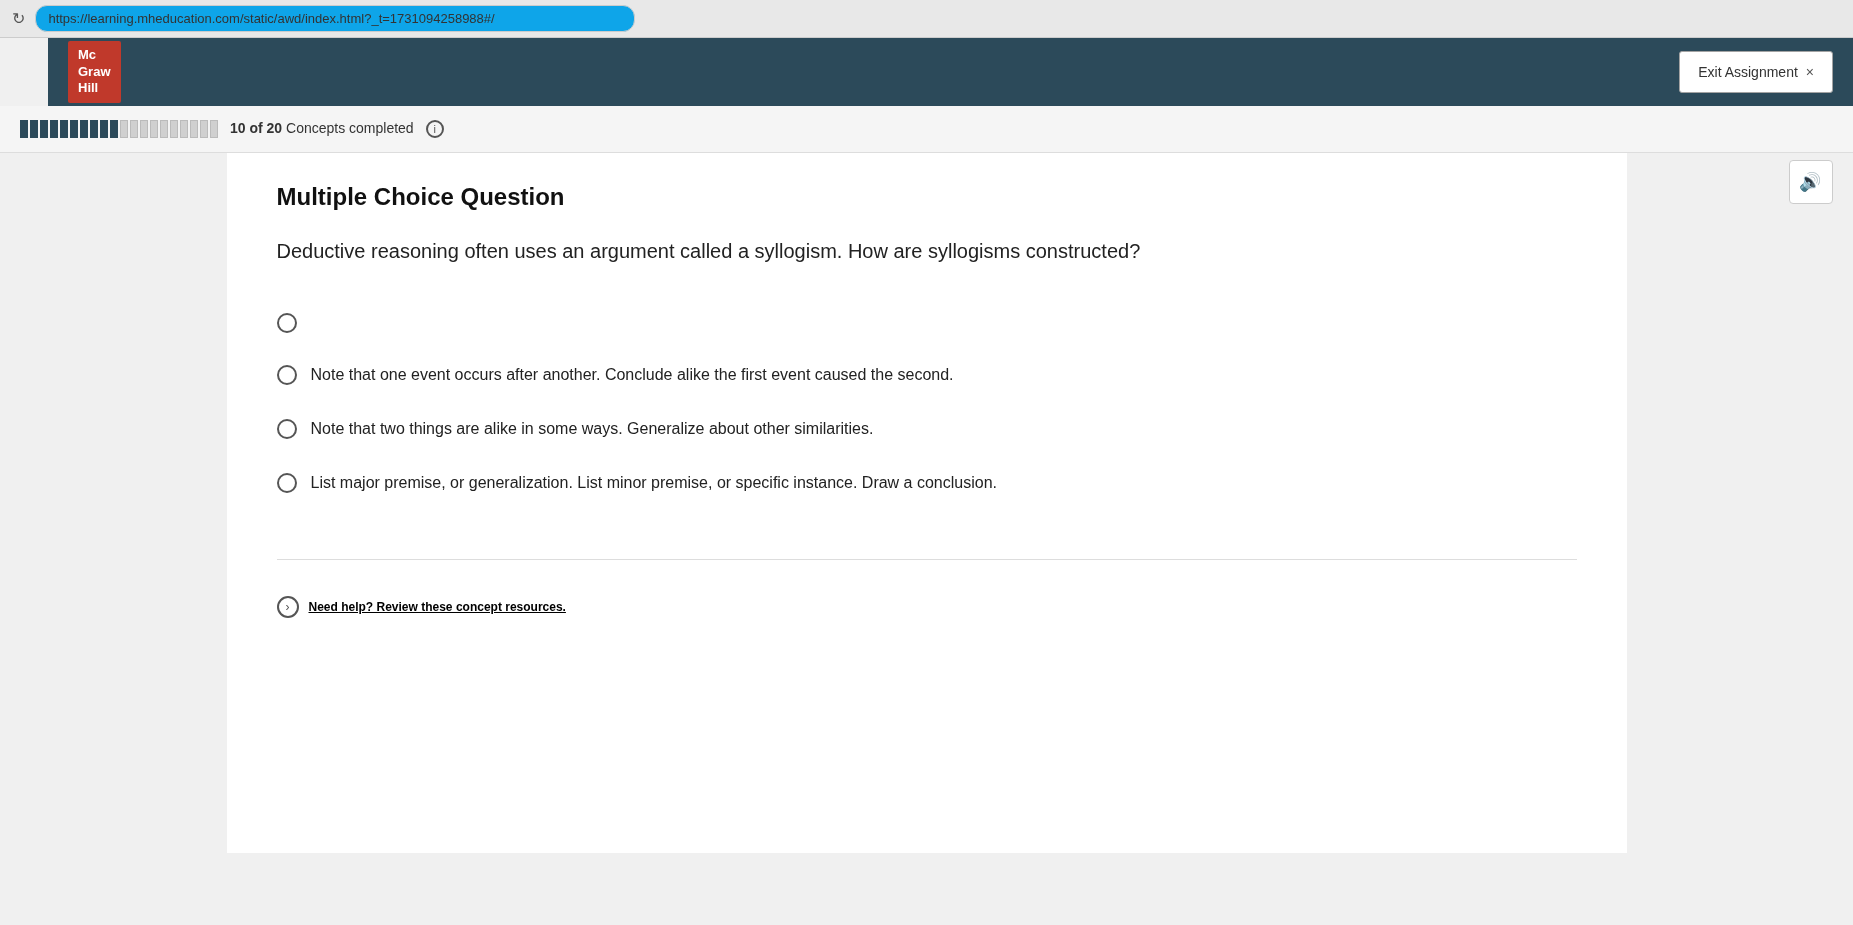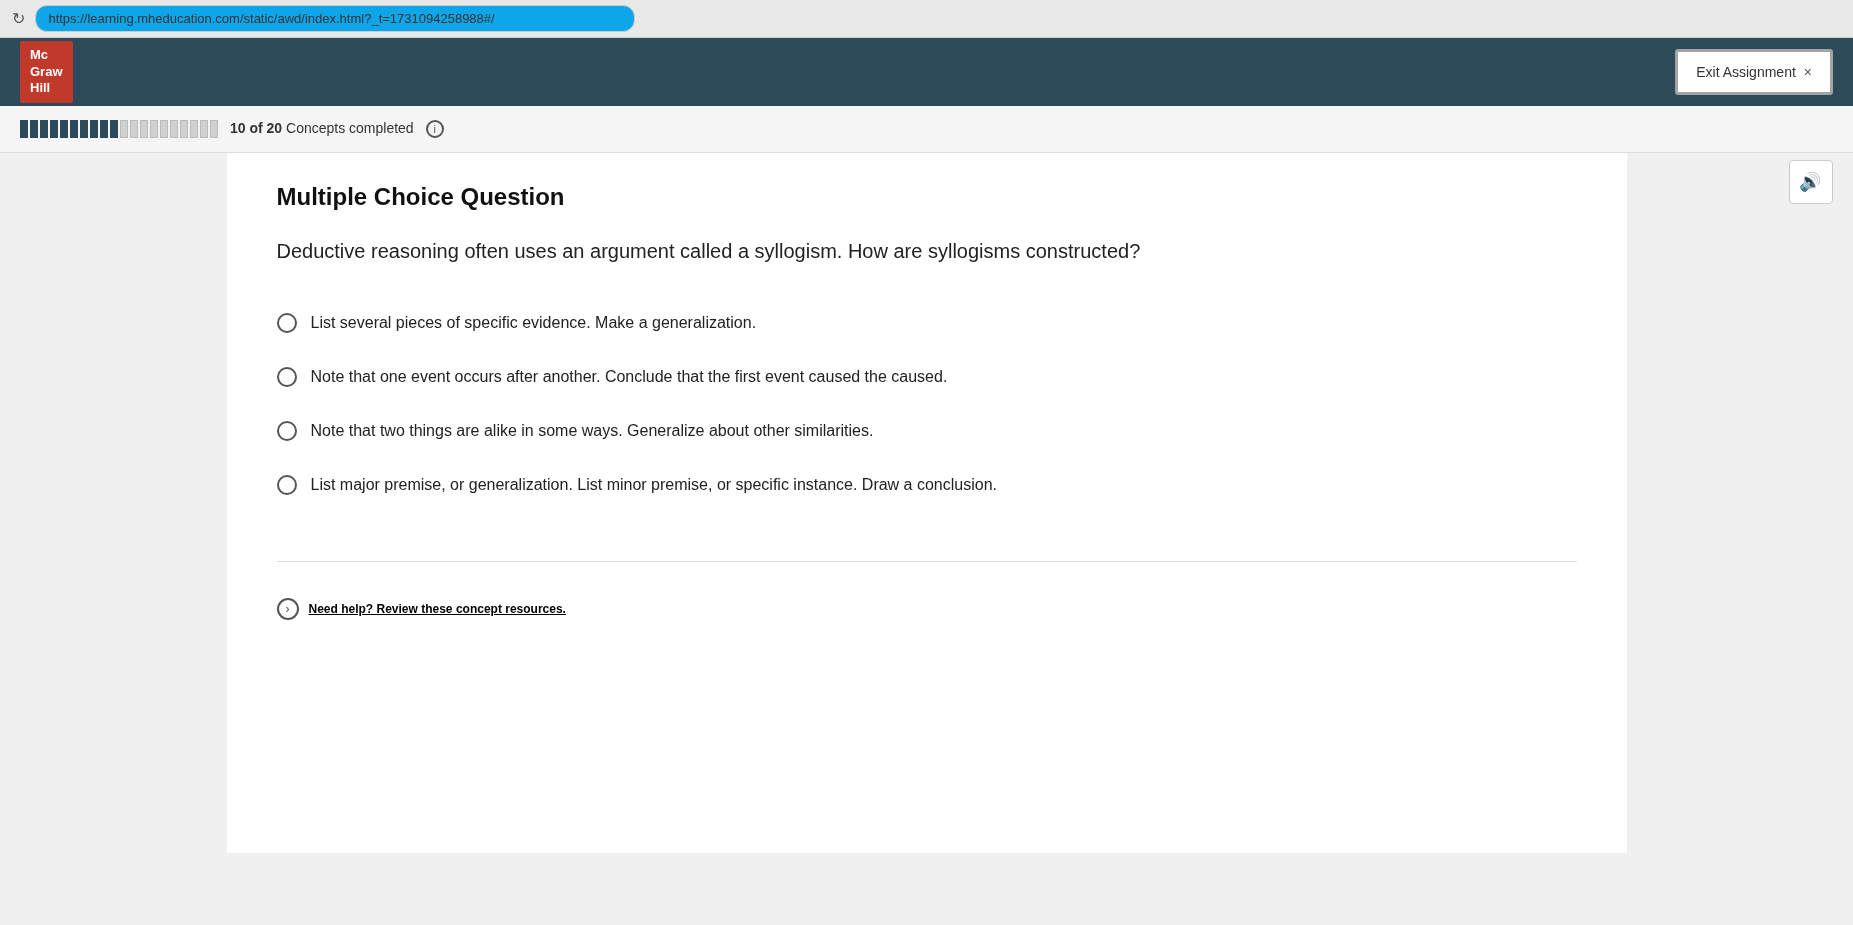--- a/index.html
+++ b/index.html
@@ -36,33 +36,34 @@
     }
 
     
     .top-nav {
       background: #2c4a5a;
       height: 68px;
       display: flex;
       align-items: center;
       justify-content: space-between;
       padding: 0 20px;
+      margin-left: 48px;
     }
     .logo-box {
       background: #c0392b;
       color: white;
       font-weight: bold;
       font-size: 13px;
       padding: 6px 10px;
       line-height: 1.3;
       border-radius: 2px;
     }
     .exit-btn {
       background: white;
-      border: 3px solid #a3a3a3;
+      border: 1px solid #a3a3a3;
       color: #333;
       padding: 12px 18px;
       font-size: 14px;
       cursor: pointer;
       border-radius: 3px;
       display: flex;
       align-items: center;
       gap: 8px;
     }
     .exit-btn .x-icon {
@@ -280,25 +281,24 @@
 
 <div class="main-content">
 
   <div class="question-type">Multiple Choice Question</div>
 
   <div class="question-text">Deductive reasoning often uses an argument called a syllogism. How are syllogisms constructed?</div>
 
   <ul class="options-list">
     <li class="option-item">
       <div class="radio-circle"></div>
-      <span class="option-text">List several pieces of specific evidence. Make a generalization.</span>
     </li>
     <li class="option-item">
       <div class="radio-circle"></div>
-      <span class="option-text">Note that one event occurs after another. Conclude that the first event caused the caused.</span>
+      <span class="option-text">Note that one event occurs after another. Conclude alike the first event caused the second.</span>
     </li>
     <li class="option-item">
       <div class="radio-circle"></div>
       <span class="option-text">Note that two things are alike in some ways. Generalize about other similarities.</span>
     </li>
     <li class="option-item">
       <div class="radio-circle"></div>
       <span class="option-text">List major premise, or generalization. List minor premise, or specific instance. Draw a conclusion.</span>
     </li>
   </ul>

